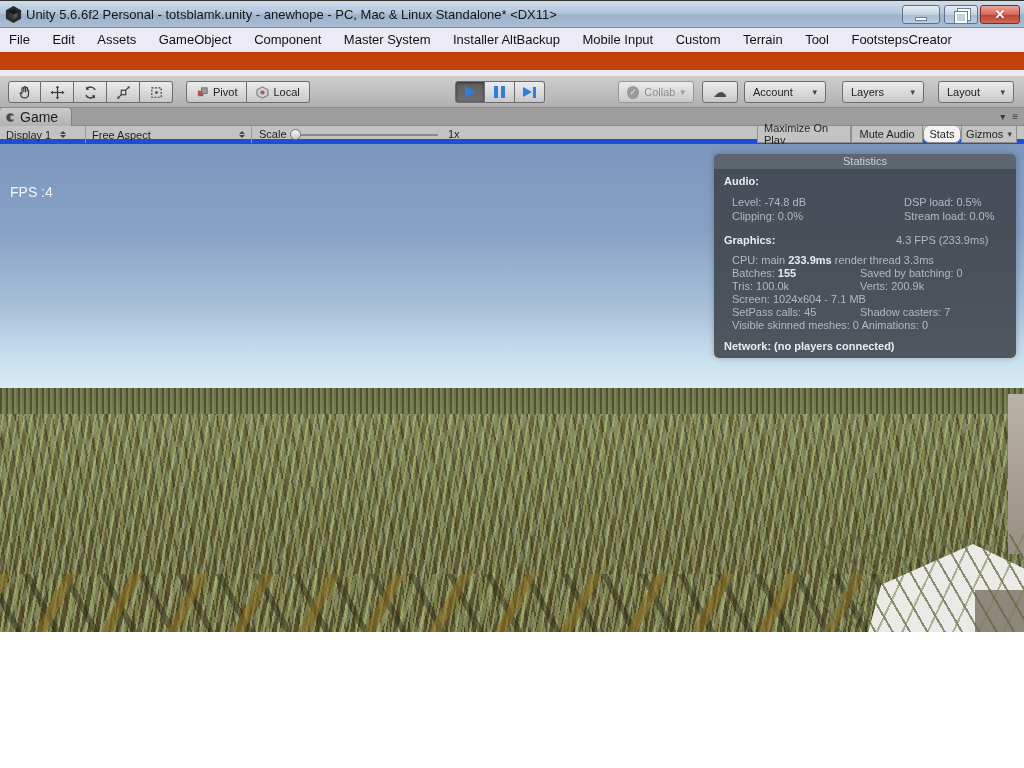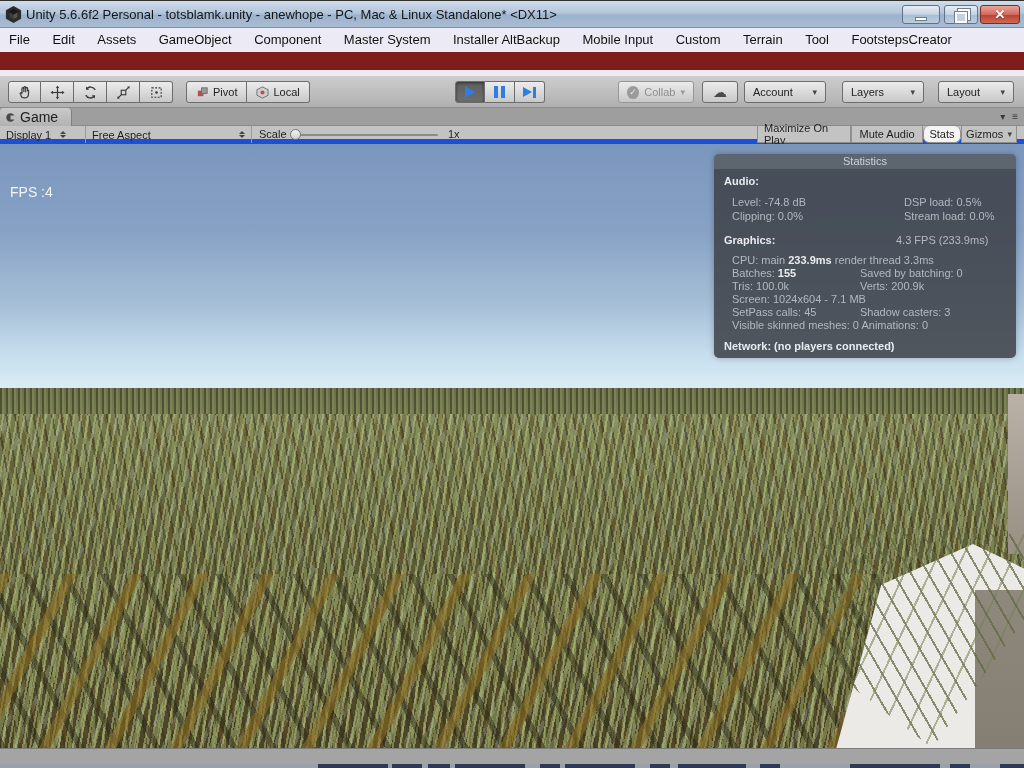--- a/index.html
+++ b/index.html
@@ -1,18 +1,18 @@
 <!DOCTYPE html>
 <html><head>
 <meta charset="utf-8">
 <style>
   * { margin:0; padding:0; box-sizing:border-box; }
   html,body { width:1024px; height:768px; overflow:hidden; }
   body { font-family:"Liberation Sans", sans-serif; }
-  #screen { position:relative; width:1024px; height:768px; background:#7f1d1d; overflow:hidden; }
+  #screen { position:relative; width:1024px; height:632px; background:#c2410c; overflow:hidden; }
 
   
   .titlebar { position:absolute; left:0; top:0; width:1024px; height:28px;
     background:linear-gradient(#d0dcea 0%, #b3c6db 45%, #9cb3cc 55%, #a9bdd4 100%);
     border-top:1px solid #30302f; border-bottom:1px solid #7a8ea6; }
   .titlebar .app-title { position:absolute; left:26px; top:6px; font-size:13px; color:#151515; white-space:nowrap; }
   .unity-logo { position:absolute; left:4px; top:4px; }
   .winbtn { position:absolute; top:4px; height:19px; border-radius:3px; border:1px solid #5f7288;
     background:linear-gradient(#e7eef6 0%, #c2d2e2 50%, #a9bed3 55%, #bccde0 100%);
     display:flex; align-items:center; justify-content:center; }
@@ -357,21 +357,21 @@
       </div>
       <div class="line indent" style="top:126px;">
         <span>Tris: 100.0k</span>
         <span class="col2b">Verts: 200.9k</span>
       </div>
       <div class="line indent" style="top:139px;">
         <span>Screen: 1024x604 - 7.1 MB</span>
       </div>
       <div class="line indent" style="top:152px;">
         <span>SetPass calls: 45</span>
-        <span class="col2b">Shadow casters: 3</span>
+        <span class="col2b">Shadow casters: 7</span>
       </div>
       <div class="line indent" style="top:165px;">
         <span>Visible skinned meshes: 0  Animations: 0</span>
       </div>
       <div class="line" style="top:186px;"><b>Network: (no players connected)</b></div>
     </div>
   </div>
 
   <div class="bottombar"></div>
   <div class="taskbar-edge">

